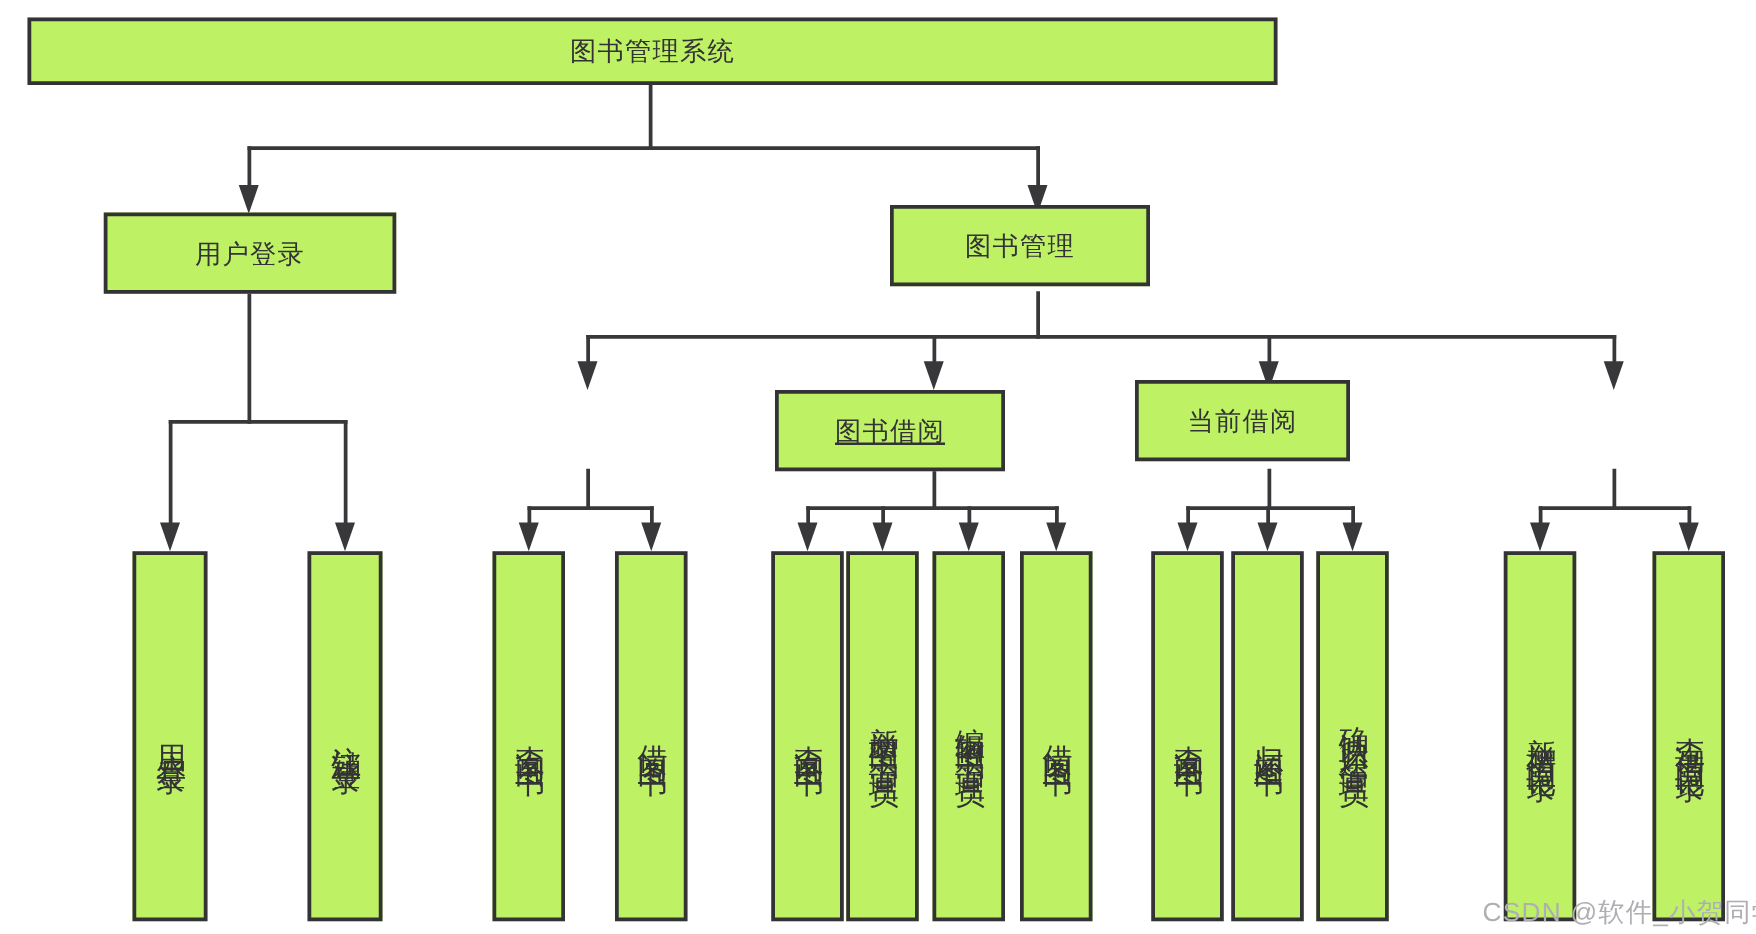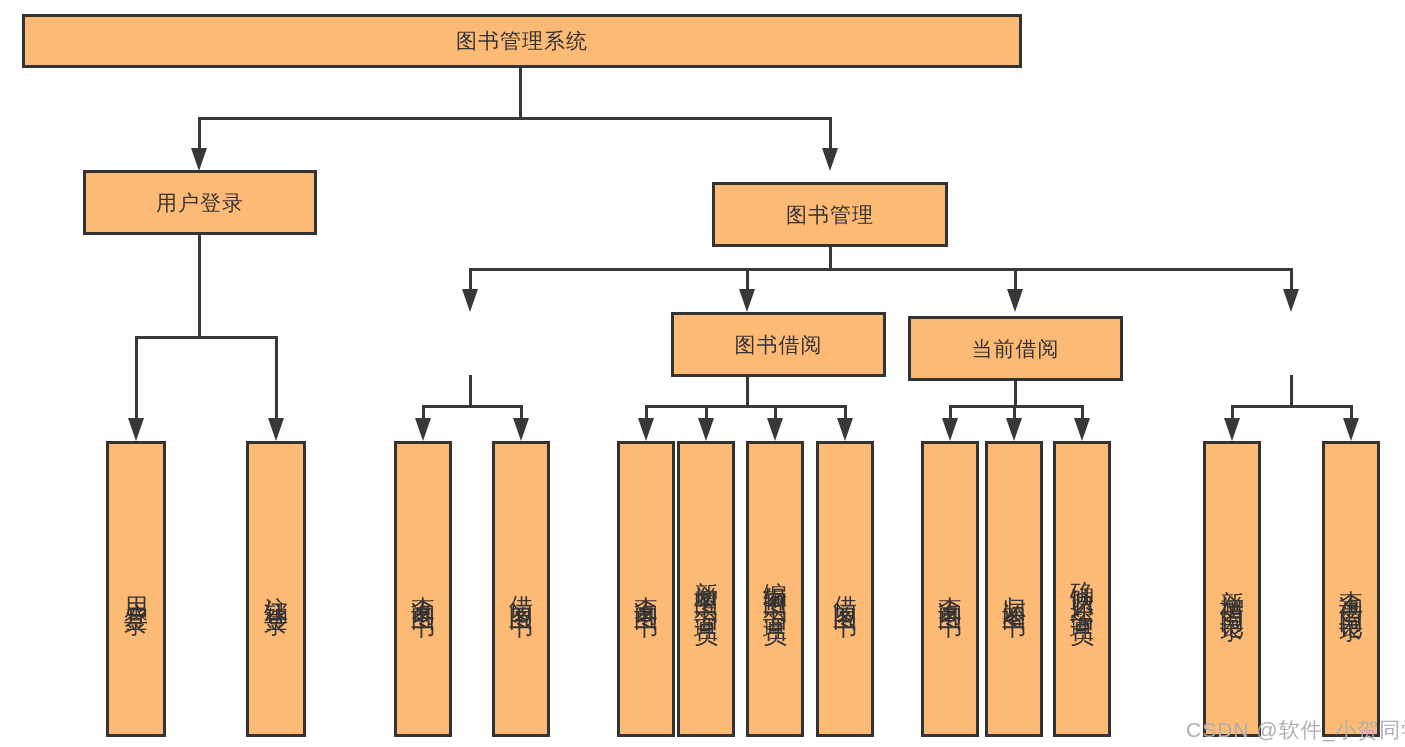--- a/index.html
+++ b/index.html
@@ -6,21 +6,21 @@
   #canvas{
     position:relative;
     width:1405px;height:747px;
     background:#ffffff;
     font-family:"Liberation Sans","DejaVu Sans",sans-serif;
     overflow:hidden;
   }
   .box{
     position:absolute;
     box-sizing:border-box;
-    background:#fdba74;
+    background:#bef264;
     border:3px solid #333336;
     display:flex;
     align-items:center;
     justify-content:center;
     color:#333336;
     font-size:21px;
     letter-spacing:1px;
     z-index:2;
   }
   .leaf span{
@@ -120,28 +120,28 @@
   <div class="vline" style="left:1350px;top:405px;height:16px;"></div>
   <div class="arrow" style="left:1343px;top:418px;"></div>
 
   <div class="box" style="left:22px;top:14px;width:1000px;height:54px;">
     <span>图书管理系统</span>
   </div>
 
   <div class="box" style="left:83px;top:170px;width:234px;height:65px;">
     <span>用户登录</span>
   </div>
-  <div class="box" style="left:712px;top:182px;width:236px;height:65px;font-family:Liberation Mono, monospace;">
+  <div class="box" style="left:712px;top:164px;width:208px;height:65px;font-family:Liberation Mono, monospace;">
     <span>图书管理</span>
   </div>
 
-  <div class="box" style="left:671px;top:312px;width:215px;height:65px;">
+  <div class="box" style="left:620px;top:312px;width:184px;height:65px;text-decoration:underline;">
     <span>图书借阅</span>
   </div>
-  <div class="box" style="left:908px;top:316px;width:215px;height:65px;">
+  <div class="box" style="left:908px;top:304px;width:172px;height:65px;">
     <span>当前借阅</span>
   </div>
 
   <div class="box leaf" style="left:106px;top:441px;width:60px;height:296px;">
     <span>用户登录</span>
   </div>
   <div class="box leaf" style="left:246px;top:441px;width:60px;height:296px;">
     <span>注销登录</span>
   </div>
 

